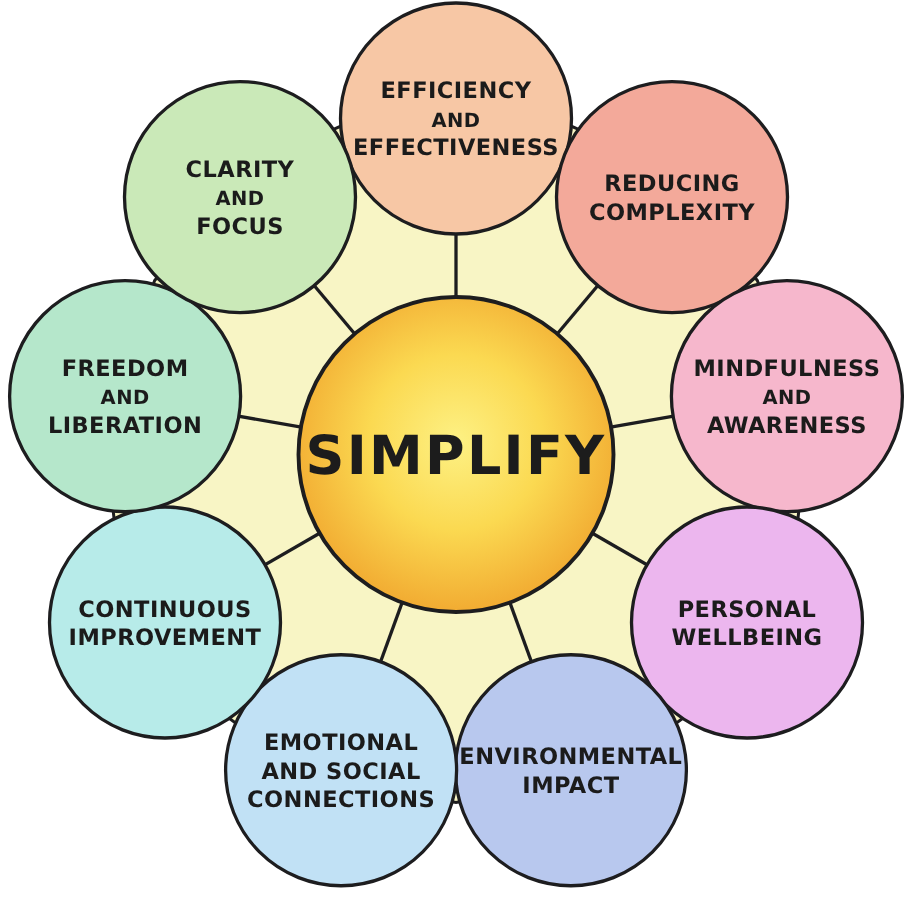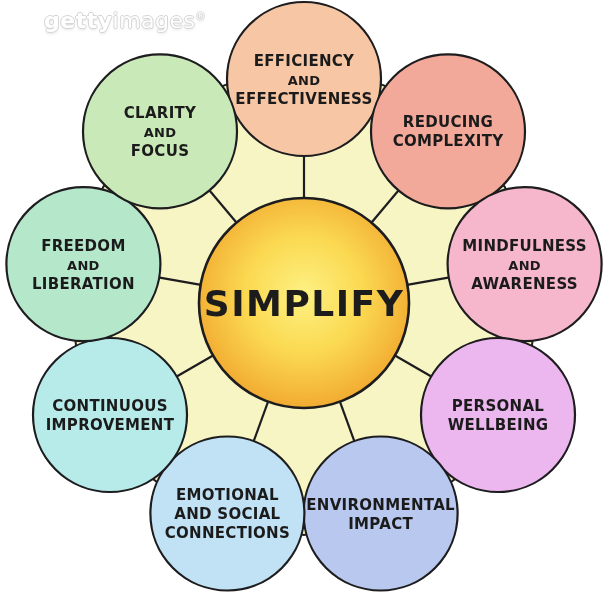--- a/index.html
+++ b/index.html
@@ -89,16 +89,13 @@
         <text x="83.4" y="269.6" text-anchor="middle" font-size="13" font-weight="700" letter-spacing="0.3" fill="#1b1b1b">AND</text>
         <text x="83.4" y="288.6" text-anchor="middle" font-size="15" font-weight="700" letter-spacing="0.3" fill="#1b1b1b">LIBERATION</text>
       </g>
       <g>
         <circle cx="160.0" cy="131.4" r="77" fill="#cae9b8" stroke="#1d1d1f" stroke-width="2.2"></circle>
         <text x="160.0" y="117.9" text-anchor="middle" font-size="15" font-weight="700" letter-spacing="0.3" fill="#1b1b1b">CLARITY</text>
         <text x="160.0" y="136.9" text-anchor="middle" font-size="13" font-weight="700" letter-spacing="0.3" fill="#1b1b1b">AND</text>
         <text x="160.0" y="155.9" text-anchor="middle" font-size="15" font-weight="700" letter-spacing="0.3" fill="#1b1b1b">FOCUS</text>
       </g>
     </svg>
-  <div class="watermark">
-    <span class="wm-bold">getty</span><span class="wm-light">images</span><span class="wm-reg">®</span>
-  </div>
 </div>
 
 </body></html>

